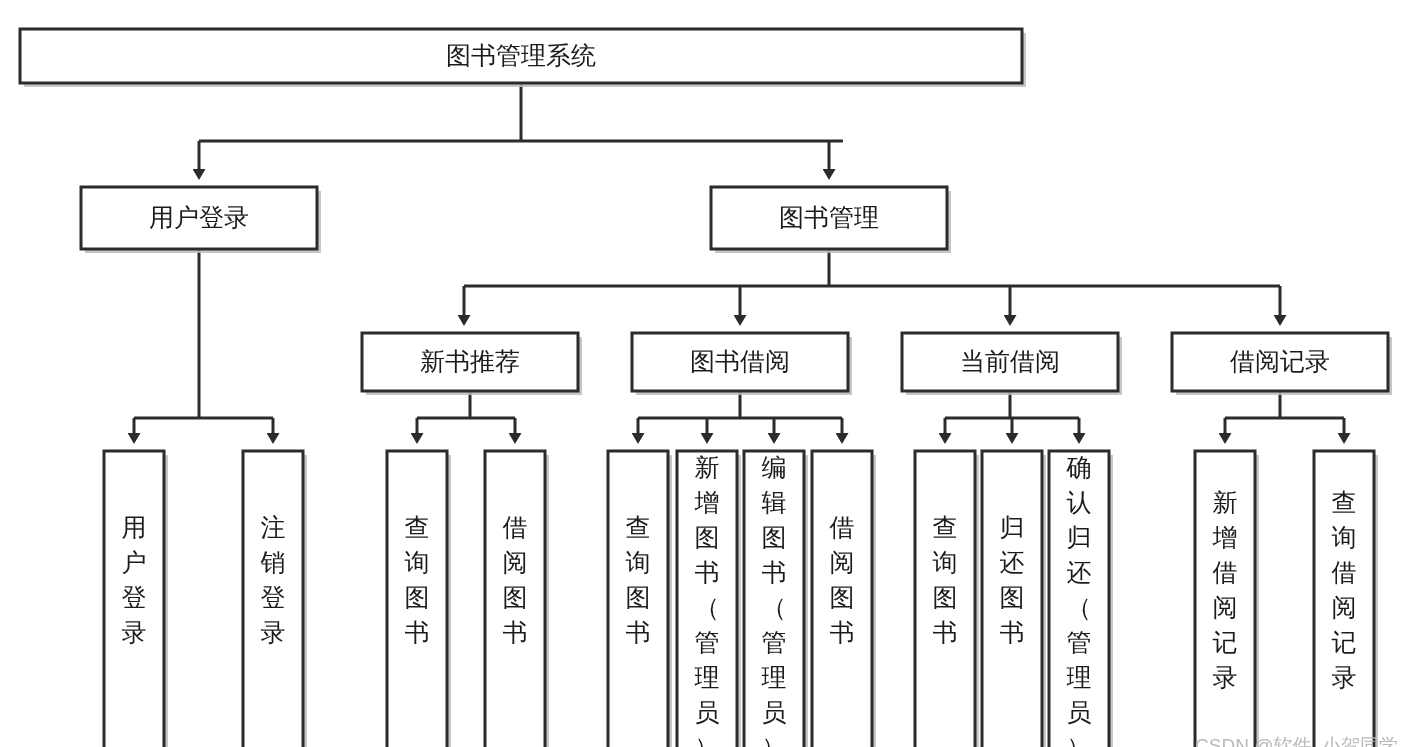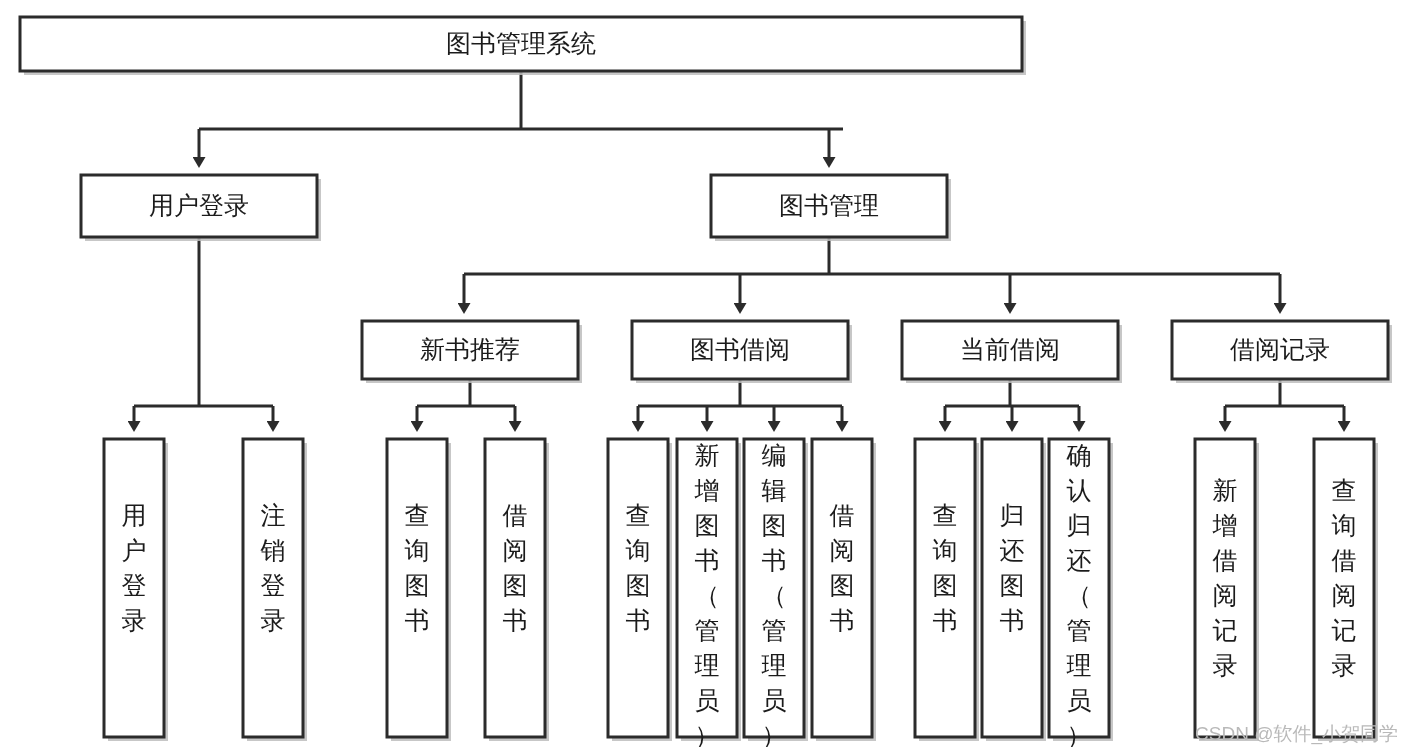--- a/index.html
+++ b/index.html
@@ -10,21 +10,21 @@
   body {
     width: 1405px;
     height: 747px;
     font-family: "Liberation Sans", "DejaVu Sans", sans-serif;
     overflow: hidden;
     position: relative;
   }
   #diagram-root {
     position: absolute;
     left: 0;
-    top: 4px;
+    top: 16px;
     width: 1405px;
     height: 527px;
   }
   svg.diagram-canvas {
     display: block;
     width: 1405px;
     height: 747px;
   }
   .node-box {
     fill: #ffffff;

